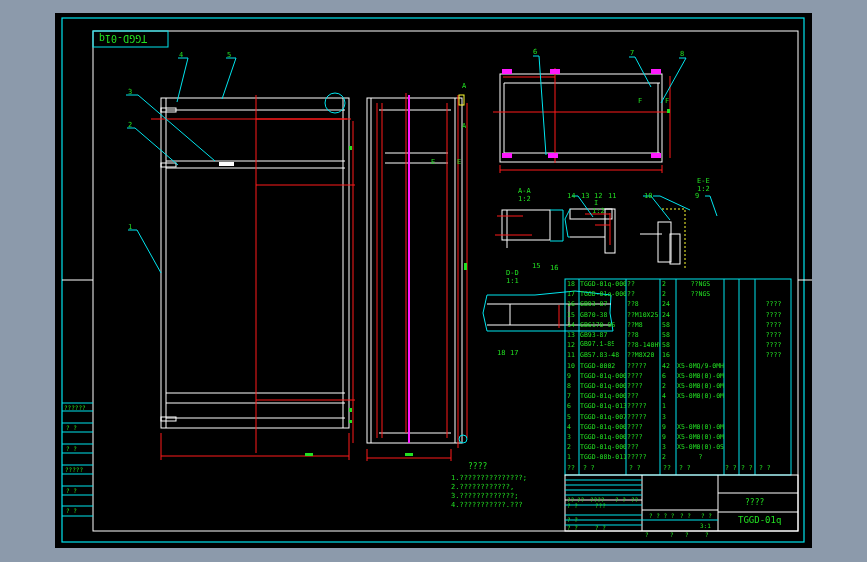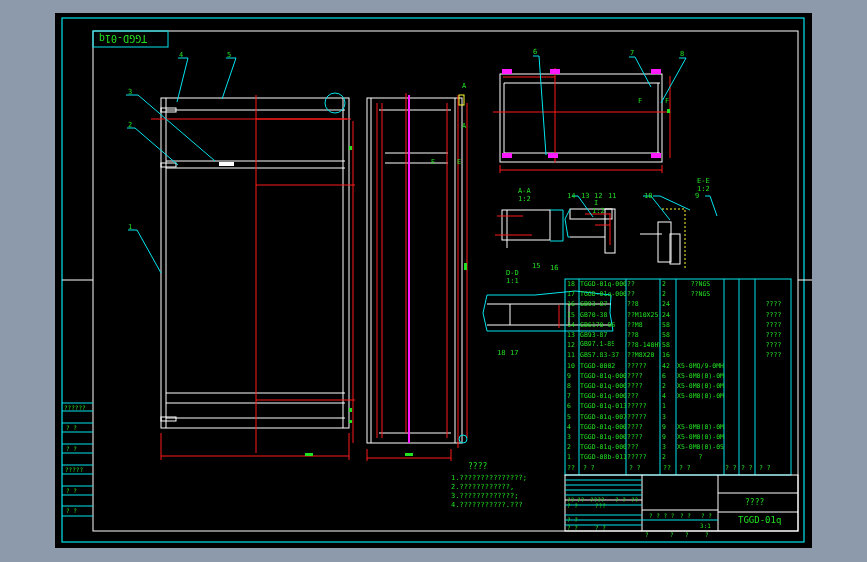--- a/index.html
+++ b/index.html
@@ -310,21 +310,21 @@
       <div class="bom-row" style="top: 61.2px; width: 226px;">
         <div class="c" style="left: 2px; width: 12px;">12</div>
         <div class="c" style="left: 15px; width: 34px; font-family: Liberation Mono, monospace;">GB97.1-85</div>
         <div class="c" style="left: 62px; width: 33px;">??8-140HV</div>
         <div class="c" style="left: 97px; width: 15px;">58</div>
         <div class="c" style="left: 112px; width: 47px; text-align: center;"></div>
         <div class="c" style="left: 192px; width: 33px; text-align: center;">????</div>
       </div>
       <div class="bom-row" style="top: 71.4px; width: 226px;">
         <div class="c" style="left: 2px; width: 12px;">11</div>
-        <div class="c" style="left: 15px; width: 46px;">GB57.83-37</div>
+        <div class="c" style="left: 15px; width: 46px;">GB57.83-48</div>
         <div class="c" style="left: 62px; width: 33px;">??M8X20</div>
         <div class="c" style="left: 97px; width: 15px;">16</div>
         <div class="c" style="left: 112px; width: 47px; text-align: center;"></div>
         <div class="c" style="left: 192px; width: 33px; text-align: center;">????</div>
       </div>
       <div class="bom-row" style="top: 81.6px; width: 226px;">
         <div class="c" style="left: 2px; width: 12px;">10</div>
         <div class="c" style="left: 15px; width: 46px;">TGGD-0002</div>
         <div class="c" style="left: 62px; width: 33px;">?????</div>
         <div class="c" style="left: 97px; width: 15px;">42</div>

